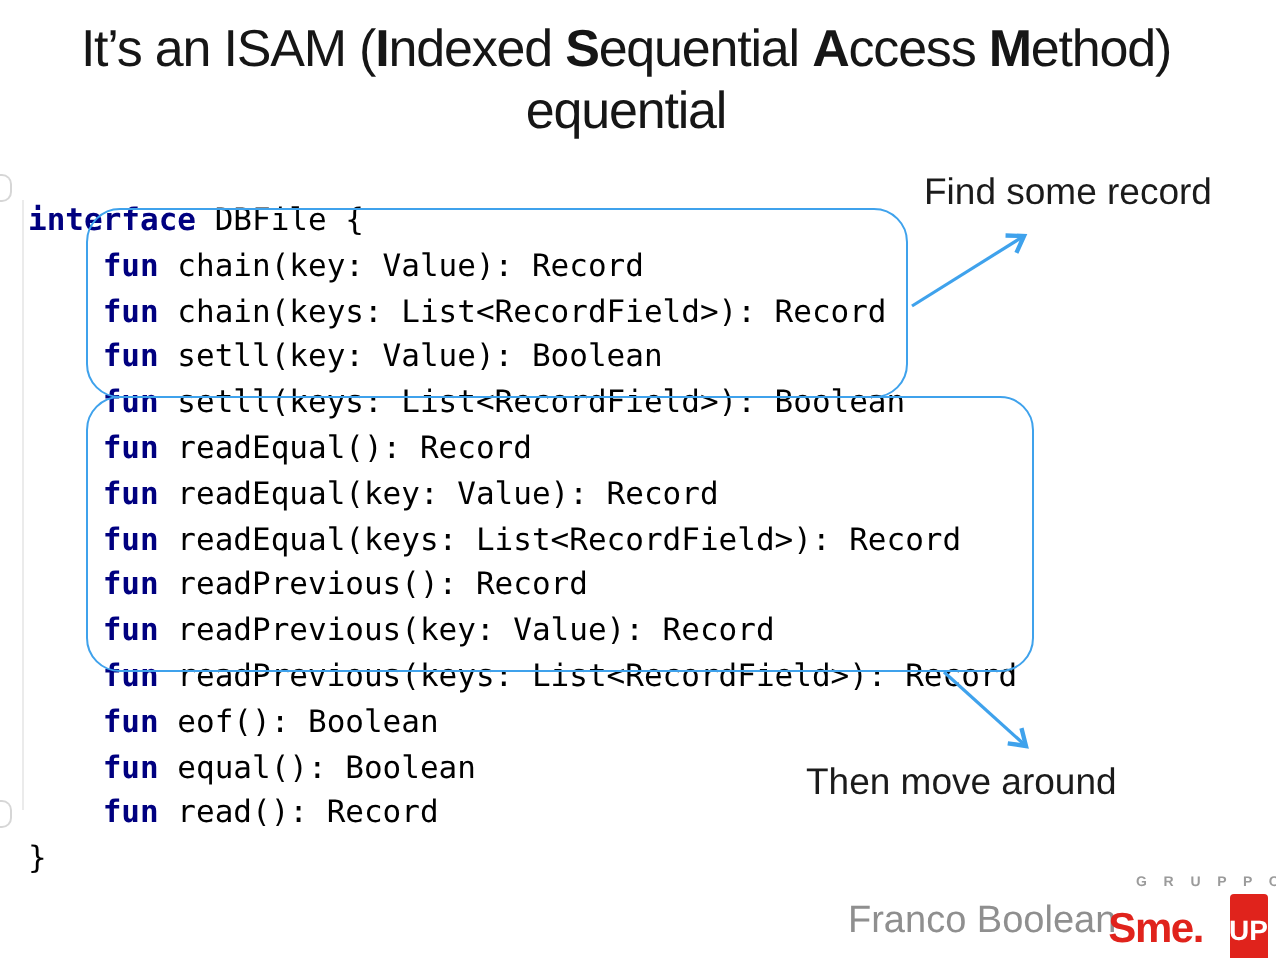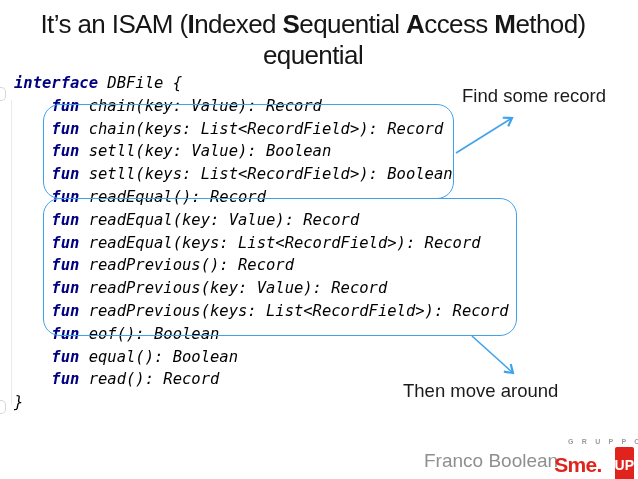--- a/index.html
+++ b/index.html
@@ -12,25 +12,24 @@
   
   .title {
     position:absolute; top:9px; left:0; width:626px;
     text-align:center; color:#161616;
     font-size:26px; line-height:31px; font-weight:400; letter-spacing:-0.6px;
   }
   .title .seg-bold { font-weight:700; }
 
   
   .code {
-    position:absolute; left:14px; top:72px;
+    position:absolute; left:14px; top:99px;
     font-family:"DejaVu Sans Mono","Liberation Mono",monospace;
     font-size:15.5px; line-height:22.8px; color:#000000;
     white-space:pre;
-    font-style:italic;
   }
   .code .kw { color:var(--keyword,#000080); font-weight:700; }
 
   
   .bracket-guide {
     position:absolute; left:11px; top:100px; width:1px; height:305px;
     background:rgba(0,0,0,0.08);
   }
   .gutter-mark {
     position:absolute; left:0px; width:5px; height:12px;

